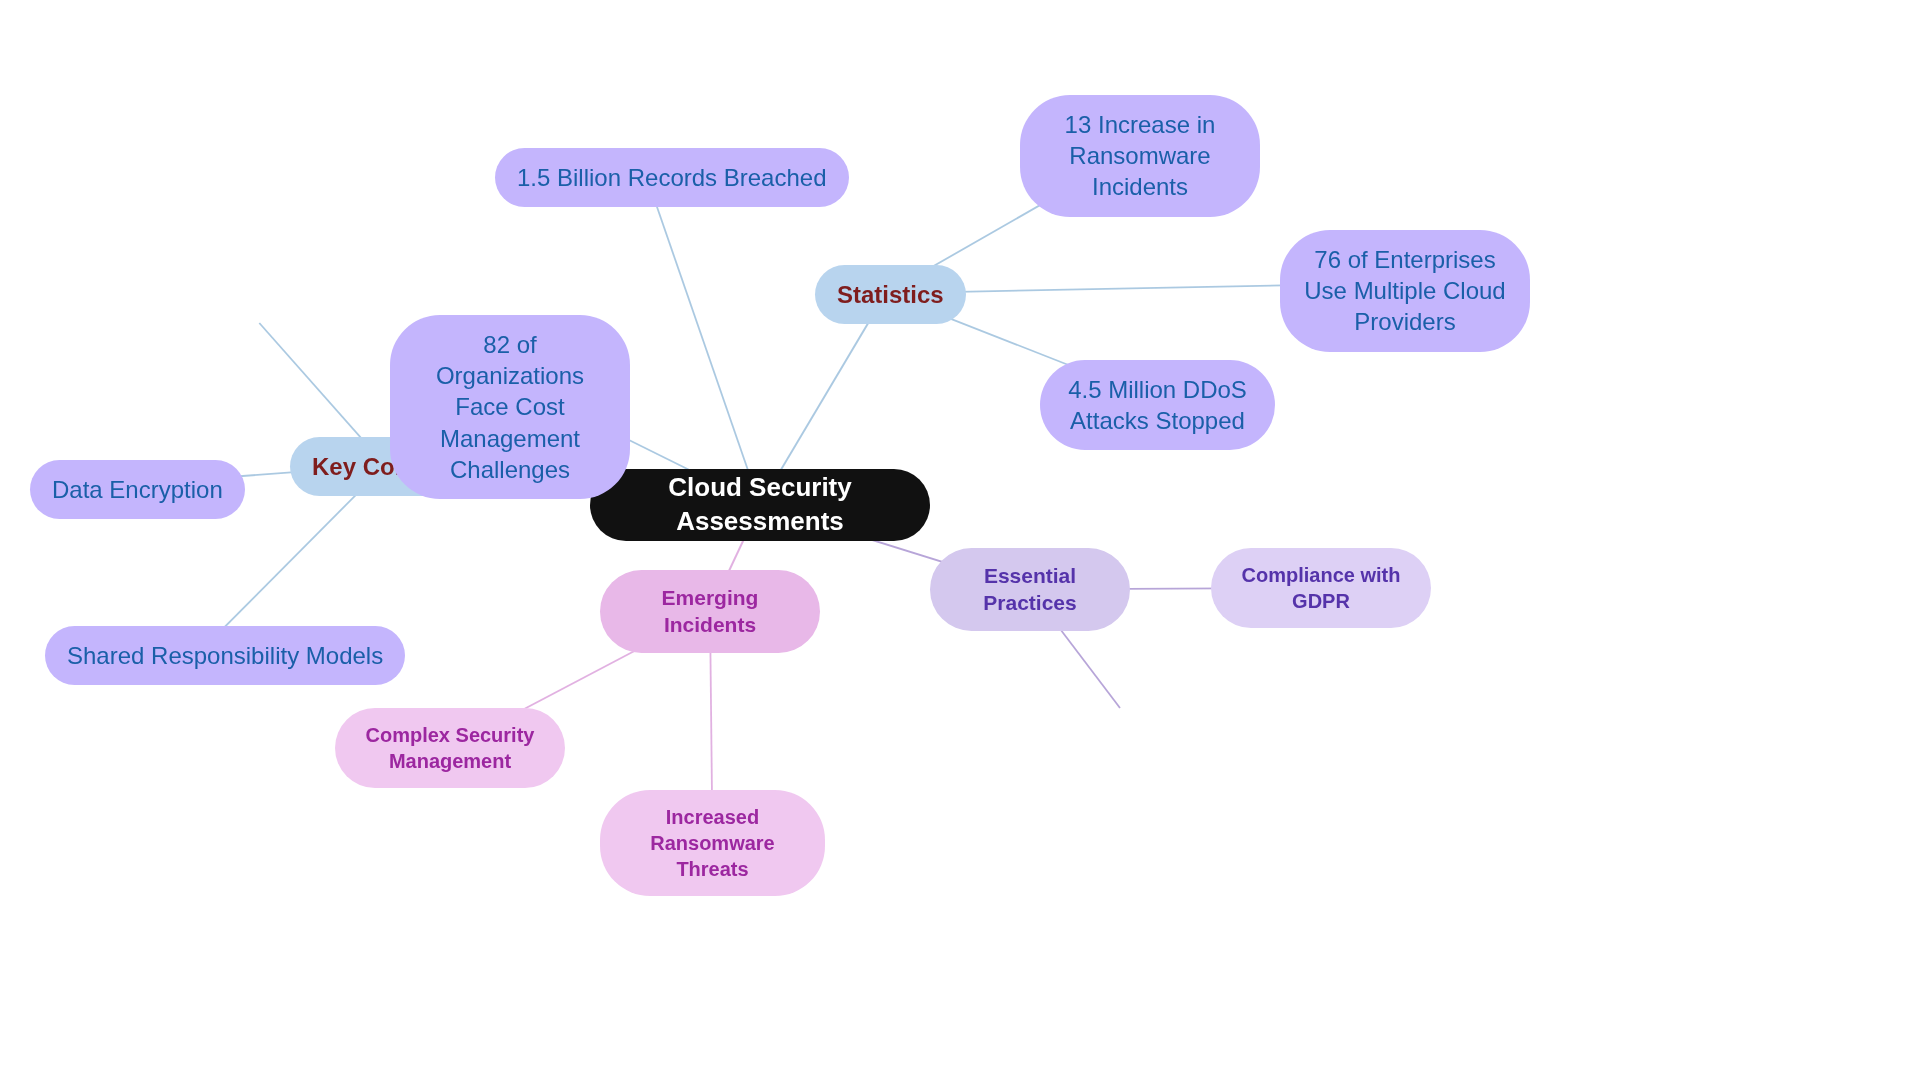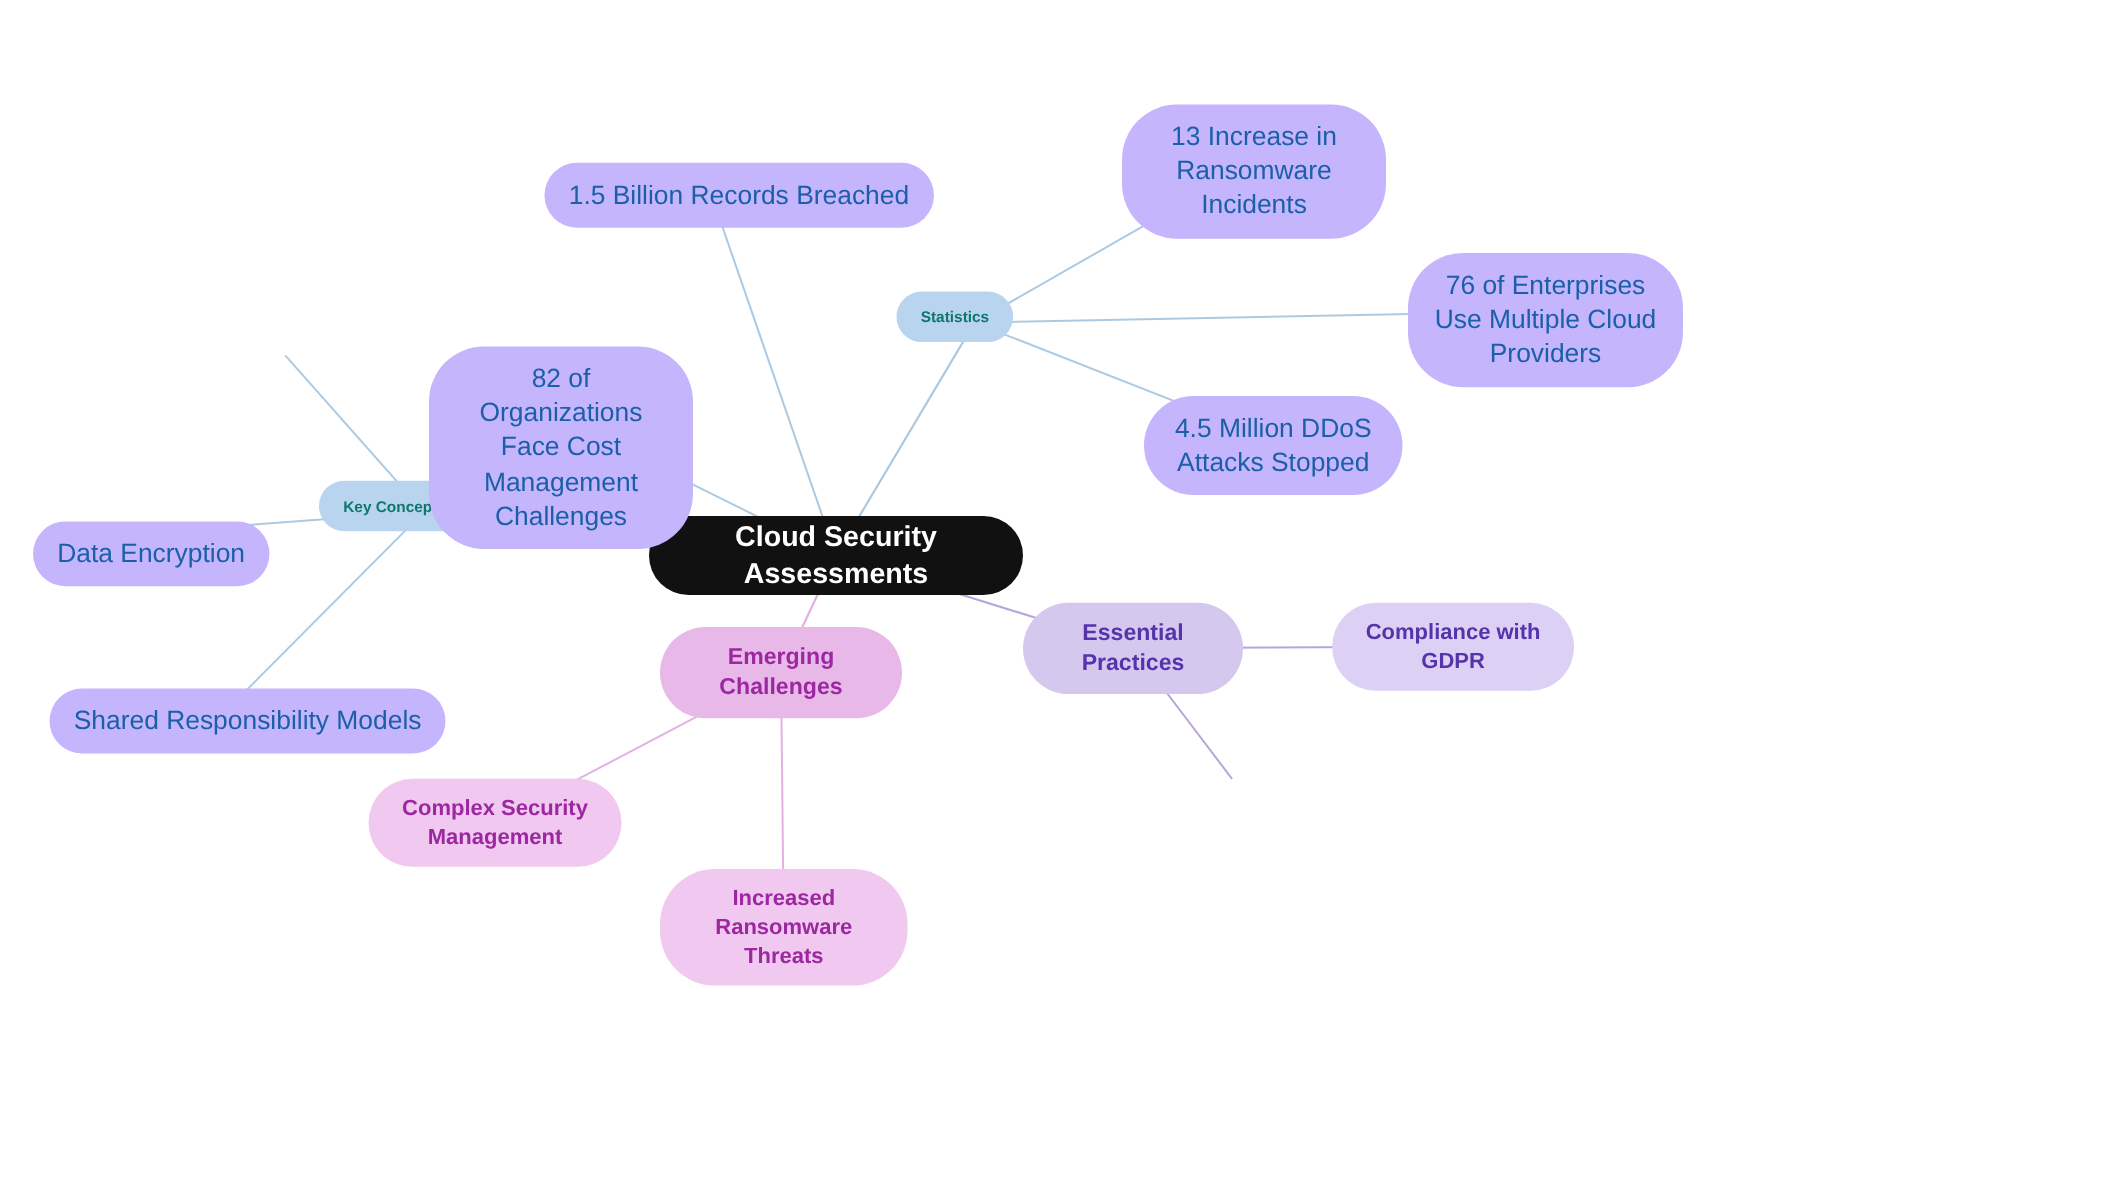--- a/index.html
+++ b/index.html
@@ -44,22 +44,22 @@
       width: 340px;
       height: 72px;
     }
     .node-blue {
       background: #c4b5fd;
       color: #1a5fa8;
       font-size: 24px;
     }
     .node-blue-mid {
       background: #b8d4ee;
-      color: #0f766e;
-      font-size: 14px;
+      color: #7f1d1d;
+      font-size: 24px;
       font-weight: 600;
     }
     .node-pink {
       background: #e8b8e8;
       color: #9c27a0;
       font-size: 21px;
       font-weight: 600;
     }
     .node-pink-light {
       background: #f0c8f0;
@@ -105,21 +105,21 @@
 
   <div class="node node-center" id="node-center" style="left:590px; top:469px;">
     <span>Cloud Security Assessments</span>
   </div>
 
   <div class="node node-blue-mid" id="node-key-concepts" style="left:290px; top:437px;">
     <span>Key Concepts</span>
   </div>
 
 
-  <div class="node node-blue" id="node-data-enc" style="left:30px; top:474px;">
+  <div class="node node-blue" id="node-data-enc" style="left:30px; top:460px;">
     <span>Data Encryption</span>
   </div>
 
   <div class="node node-blue" id="node-shared" style="left:45px; top:626px;">
     <span>Shared Responsibility Models</span>
   </div>
 
   <div class="node node-blue-mid" id="node-statistics" style="left:815px; top:265px;">
     <span>Statistics</span>
   </div>
@@ -138,21 +138,21 @@
 
   <div class="node node-blue" id="node-multiple-cloud" style="left:1280px; top:230px; width:250px;">
     <span>76 of Enterprises Use Multiple Cloud Providers</span>
   </div>
 
   <div class="node node-blue" id="node-ddos" style="left:1040px; top:360px; width:235px;">
     <span>4.5 Million DDoS Attacks Stopped</span>
   </div>
 
   <div class="node node-pink" id="node-emerging" style="left:600px; top:570px; width:220px;">
-    <span>Emerging Challenges</span>
+    <span>Emerging Incidents</span>
   </div>
 
   <div class="node node-pink-light" id="node-complex" style="left:335px; top:708px; width:230px;">
     <span>Complex Security Management</span>
   </div>
 
   <div class="node node-pink-light" id="node-inc-ransomware" style="left:600px; top:790px; width:225px;">
     <span>Increased Ransomware Threats</span>
   </div>
 

